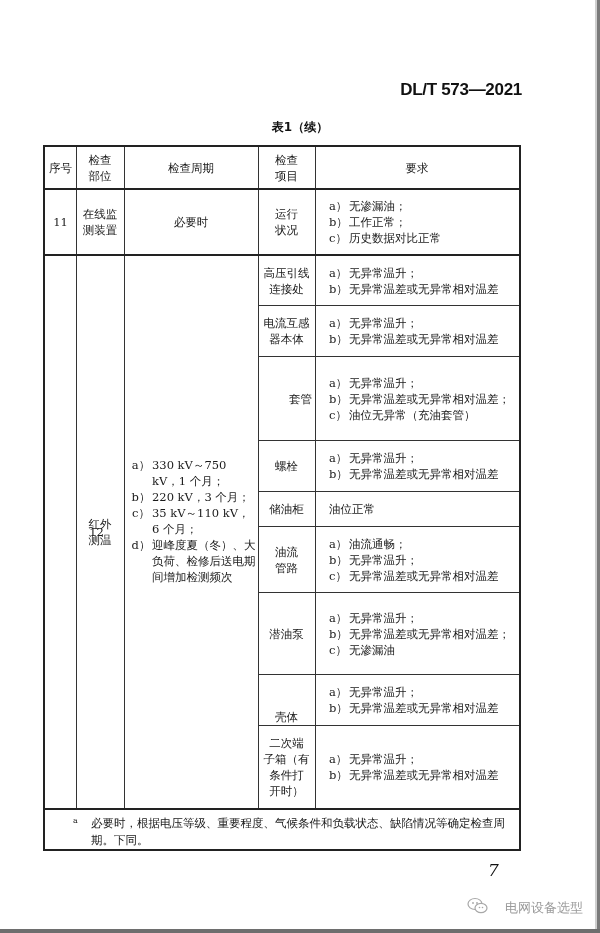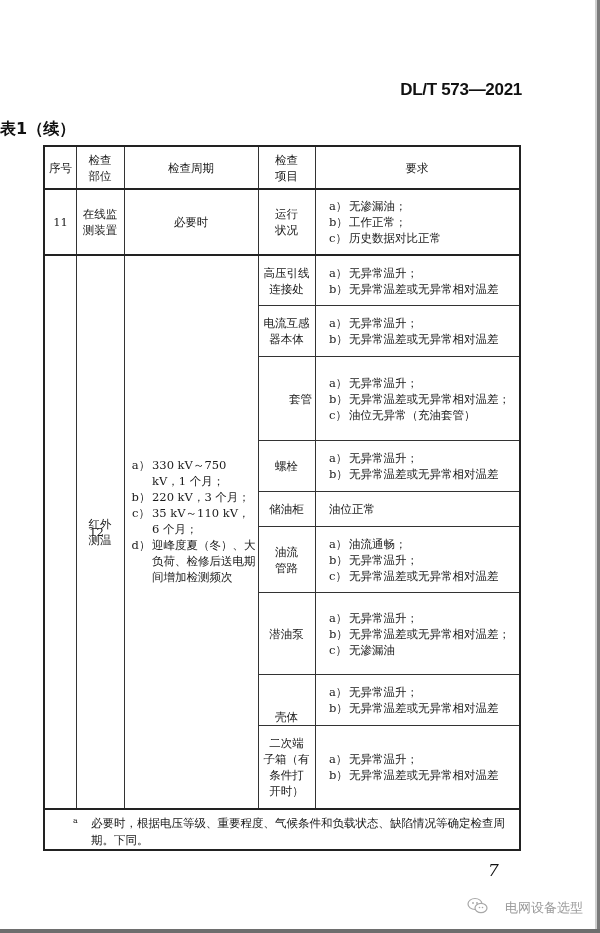--- a/index.html
+++ b/index.html
@@ -12,23 +12,23 @@
   .page-edge-right { position:absolute; right:0; top:0; width:3px; height:933px; background:#7a7a7a; }
   .page-edge-bottom { position:absolute; left:0; bottom:0; width:600px; height:4px; background:#6e6e6e; }
   .page-edge-right2 { position:absolute; right:3px; top:0; width:2px; height:933px; background:#cfcfcf; }
 
   .std-code {
     position:absolute; top:80px; left:392px; width:130px; text-align:right;
     font-family:"Liberation Sans","DejaVu Sans",sans-serif;
     font-weight:bold; font-size:17px; letter-spacing:-0.3px; color:#111;
   }
   .table-title {
-    position:absolute; top:119px; left:0; width:600px; 
+    position:absolute; top:119px; left:0; width:600px; text-align:center;
     font-family:"DejaVu Sans","Liberation Sans",sans-serif;
-    font-weight:bold; font-size:16px; color:#111;
+    font-weight:bold; font-size:12px; color:#111;
   }
   .tbl {
     position:absolute; left:43px; top:145px; width:478px; height:706px;
     border:2px solid #222; box-sizing:border-box;
   }
   .cell {
     position:absolute; box-sizing:border-box;
     display:flex; align-items:center; justify-content:center;
     font-size:11.5px; line-height:16px; text-align:center;
   }

